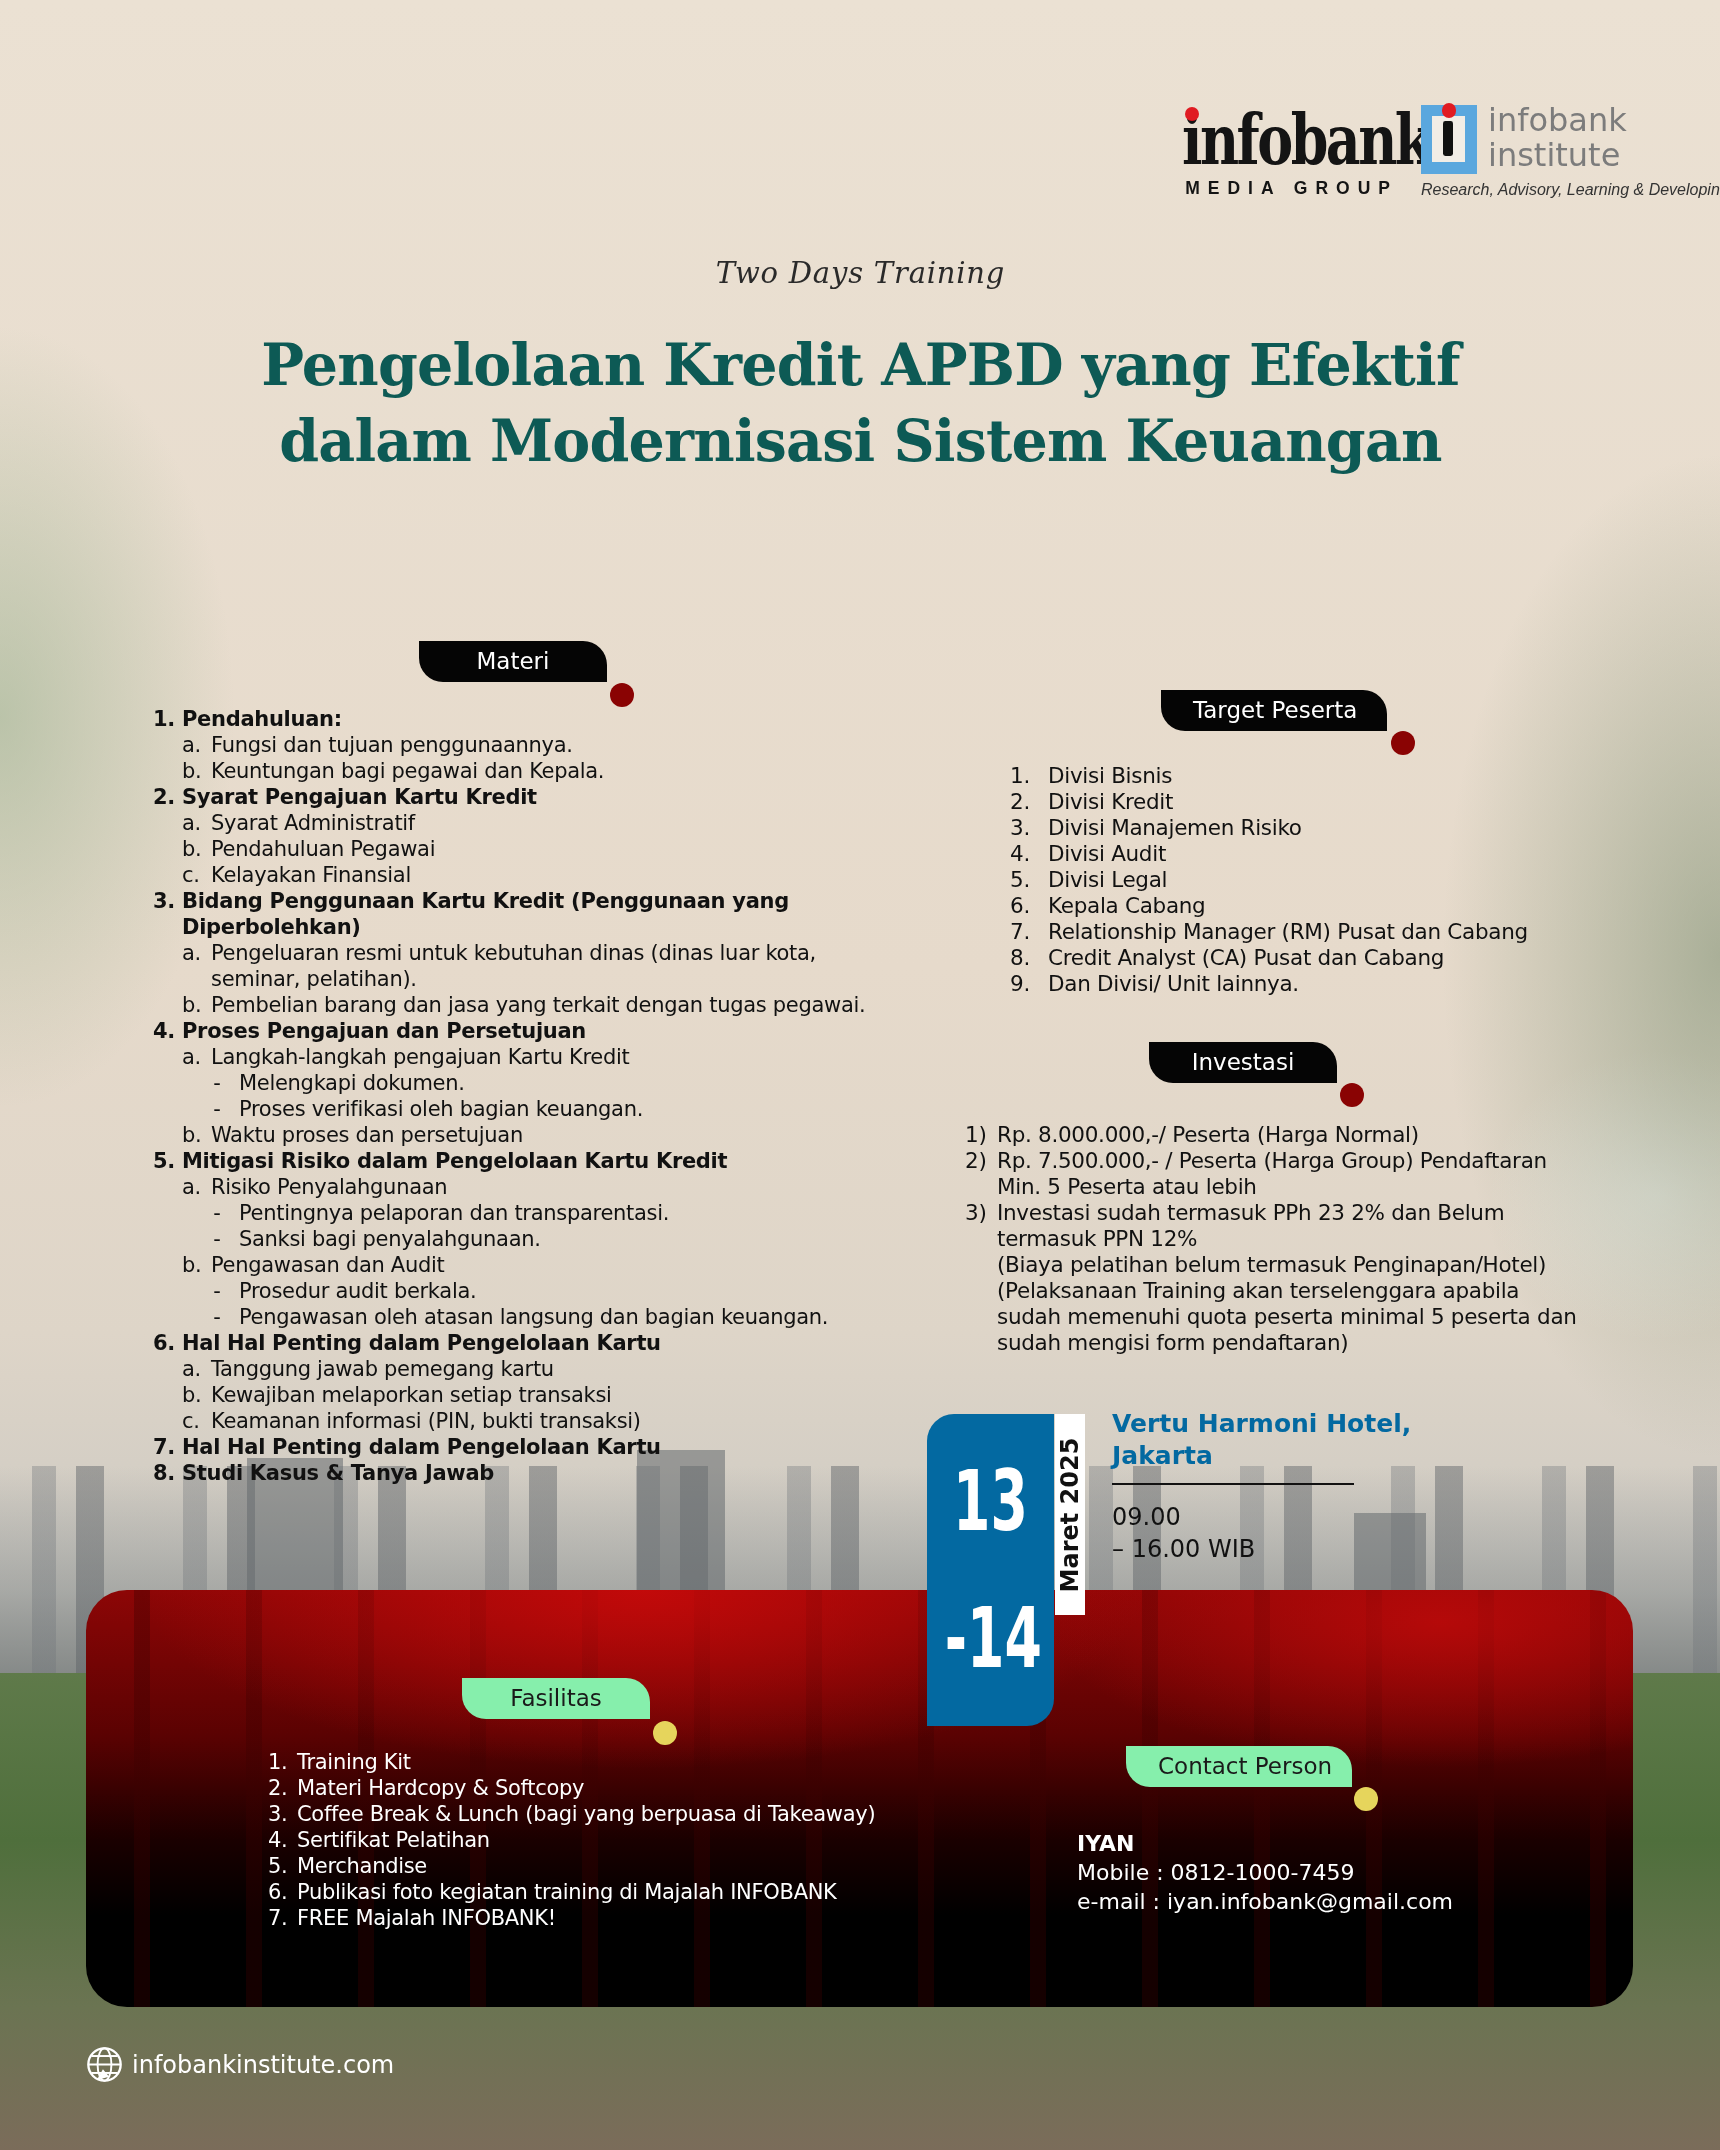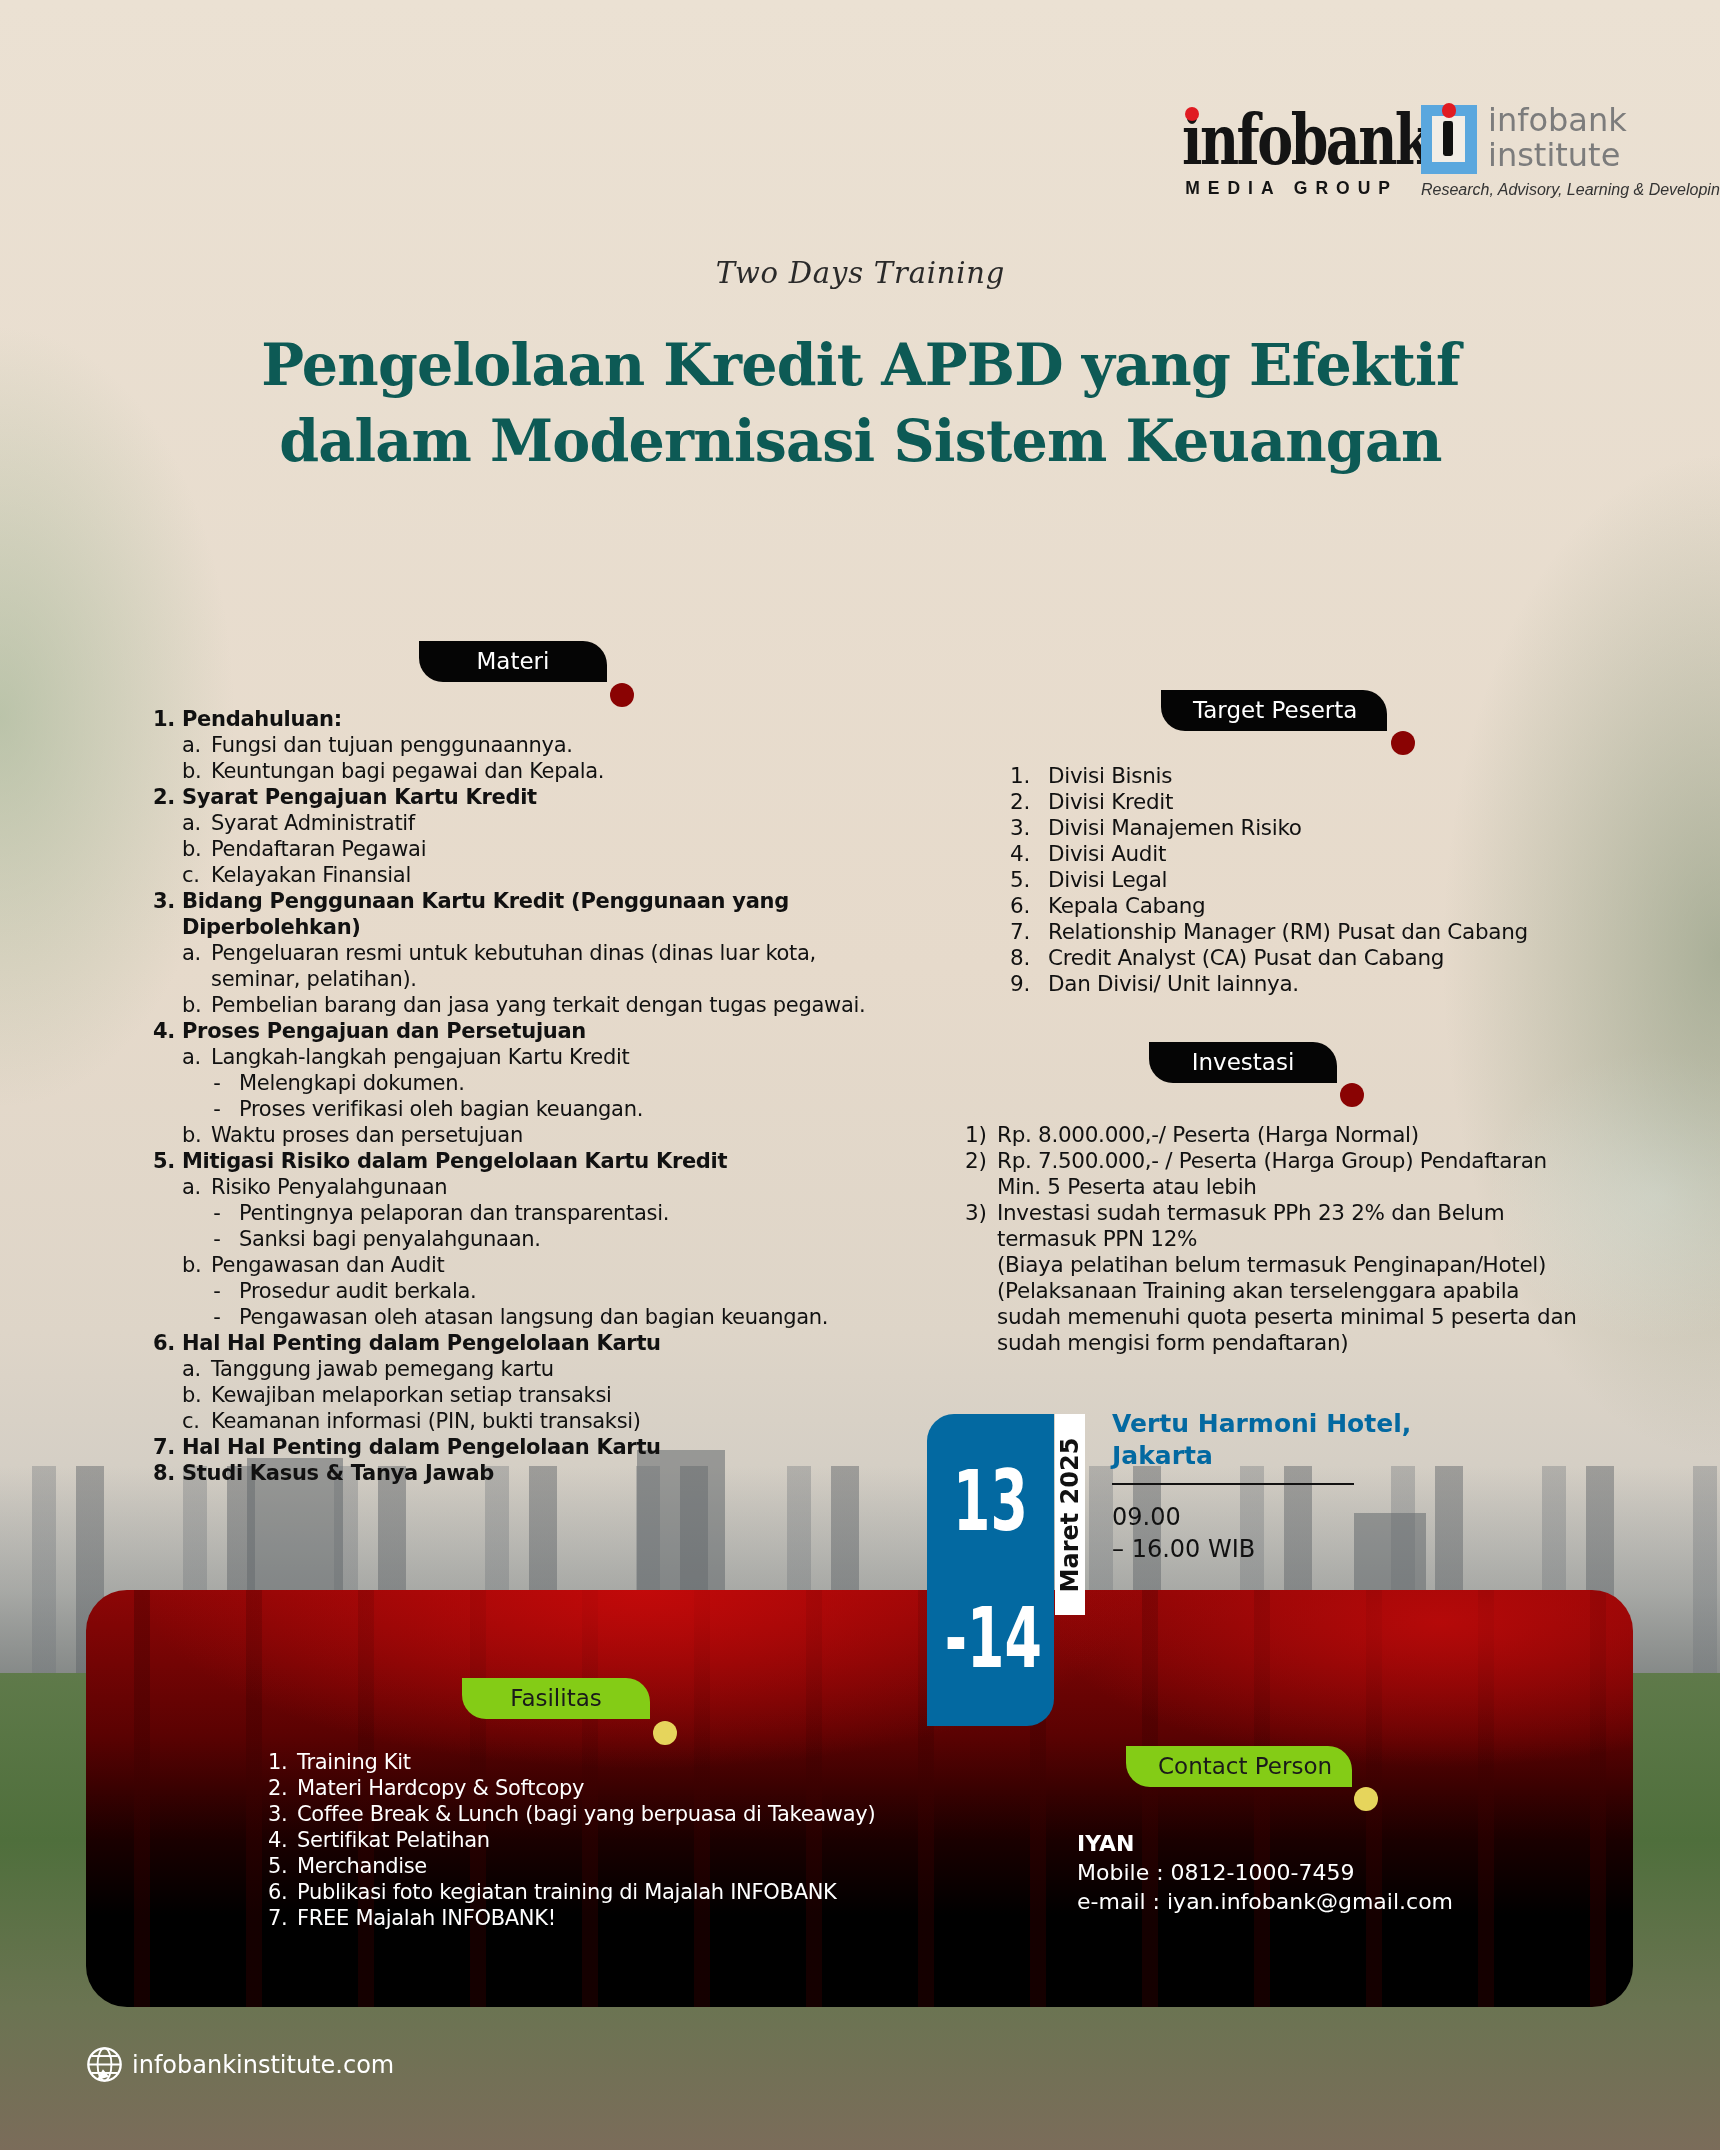--- a/index.html
+++ b/index.html
@@ -89,21 +89,21 @@
   }
 
   
   .pill {
     position: absolute; height: 41px; padding: 0 32px;
     border-radius: 0 24px 0 24px;
     font-family: "DejaVu Sans", sans-serif; font-size: 23px; line-height: 41px;
     text-align: center; white-space: nowrap;
   }
   .pill.dark { background: #050505; color: #fff; }
-  .pill.light { background: #84cc16; color: #1a1a1a; }
+  .pill.light { background: #86efac; color: #1a1a1a; }
   .dot { position: absolute; width: 24px; height: 24px; border-radius: 50%; }
   .dot.red { background: #8a0303; }
   .dot.yellow { background: #e6d55c; }
 
   
   .list {
     position: absolute; font-family: "DejaVu Sans", sans-serif; color: #111;
     font-size: 21px; line-height: 26px; letter-spacing: -0.3px;
   }
   .list .row { display: flex; white-space: nowrap; }
@@ -229,21 +229,21 @@
     <div class="row lvl1 bold">
       <span class="num">2.</span>
       <span>Syarat Pengajuan Kartu Kredit</span>
     </div>
     <div class="row lvl2">
       <span class="sub-num">a.</span>
       <span>Syarat Administratif</span>
     </div>
     <div class="row lvl2">
       <span class="sub-num">b.</span>
-      <span>Pendaftaran Pegawai</span>
+      <span>Pendahuluan Pegawai</span>
     </div>
     <div class="row lvl2">
       <span class="sub-num">c.</span>
       <span>Kelayakan Finansial</span>
     </div>
     <div class="row lvl1 bold">
       <span class="num">3.</span>
       <span>Bidang Penggunaan Kartu Kredit (Penggunaan yang</span>
     </div>
     <div class="row lvl1 bold">

